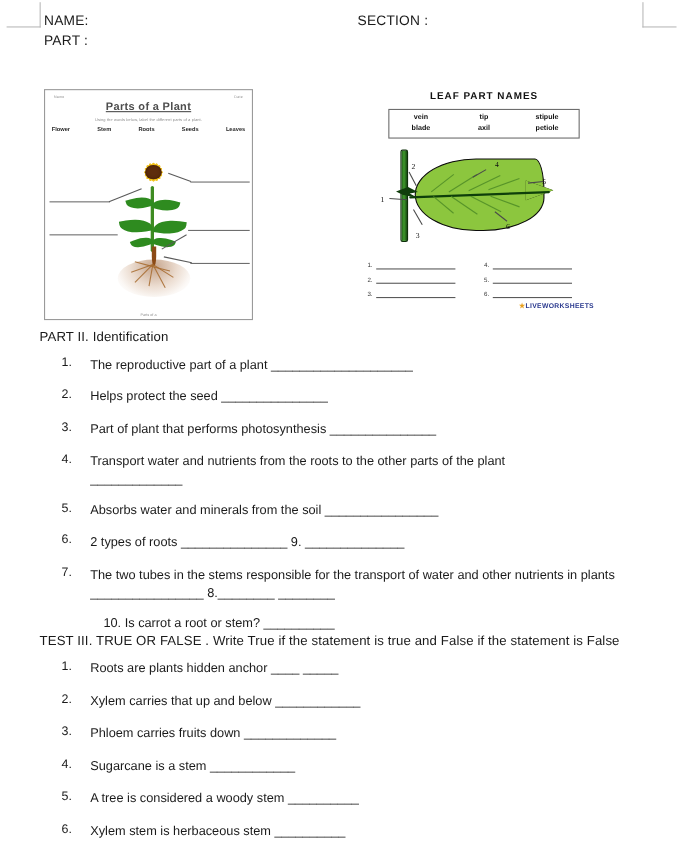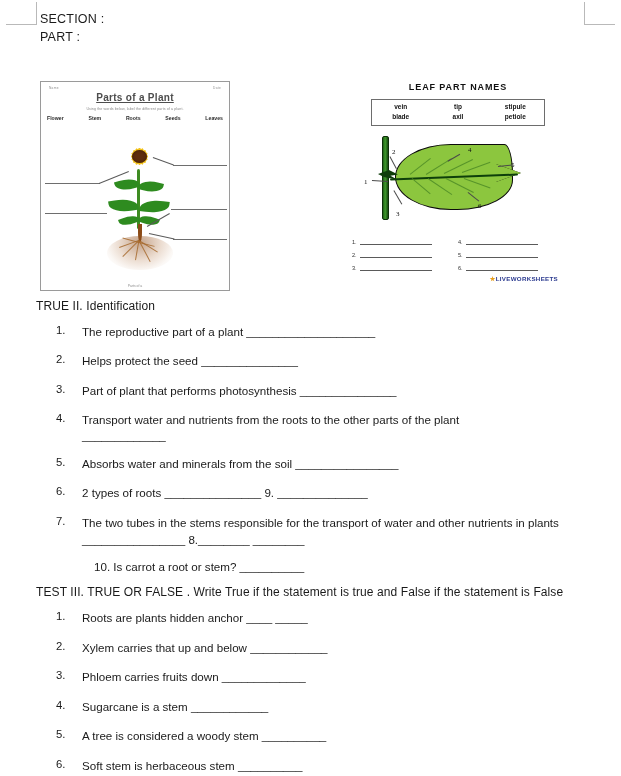--- a/index.html
+++ b/index.html
@@ -177,21 +177,21 @@
     position: absolute;
     left: 8px; top: 12px;
     width: 66px; height: 34px;
     border-radius: 50%;
     background: radial-gradient(ellipse at 50% 20%, rgba(150,90,45,.55) 0%, rgba(190,140,100,.30) 45%, rgba(215,180,150,.10) 72%, rgba(255,255,255,0) 85%);
   }
 
   
   .ws-leaf {
     position: absolute;
-    left: 348px;
+    left: 330px;
     top: 0px;
     width: 220px;
     height: 215px;
   }
   .leaf-title {
     text-align: center;
     font-size: 9px;
     font-weight: bold;
     letter-spacing: .9px;
     color: #111;
@@ -345,32 +345,33 @@
     line-height: 1.25;
   }
   .q-sub {
     padding-left: 46px;
     margin-top: 2px;
     margin-bottom: 15px;
     font-size: 11.6px;
   }
   .q-ten {
     padding-left: 58px;
-    margin-bottom: 14px;
+    margin-bottom: 4px;
     font-size: 11.6px;
   }
 </style>
 </head>
 <body>
 
 <div class="crop-mark crop-tl"></div>
 <div class="crop-mark crop-tr"></div>
 
 <div class="header">
   <div class="row">
+    <span class="hdr-name">NAME:</span>
     <span class="hdr-section">SECTION :</span>
   </div>
   <div class="hdr-date">PART :</div>
 </div>
 
 <div class="images-row">
 
   <div class="ws-plant">
     <div class="tiny-top">
       <span>Name</span>
@@ -521,21 +522,21 @@
       </div>
       <div class="lw-watermark">
         <span class="lw-mark">★</span><span>LIVEWORKSHEETS</span>
       </div>
     </div>
   </div>
 </div>
 
 <div class="sheet-body">
 
-  <div class="test-heading">TRUE II.  Identification</div>
+  <div class="test-heading">PART II.  Identification</div>
 
   <div class="q-list">
     <div class="q-item">
       <span class="q-num">1.</span>
       <span class="q-text">The reproductive part of a plant ____________________</span>
     </div>
     <div class="q-item">
       <span class="q-num">2.</span>
       <span class="q-text">Helps protect the seed _______________</span>
     </div>
@@ -582,17 +583,17 @@
     <div class="q-item">
       <span class="q-num">4.</span>
       <span class="q-text">Sugarcane is a stem ____________</span>
     </div>
     <div class="q-item">
       <span class="q-num">5.</span>
       <span class="q-text">A tree is considered a woody stem __________</span>
     </div>
     <div class="q-item">
       <span class="q-num">6.</span>
-      <span class="q-text">Soft stem is herbaceous stem __________</span>
+      <span class="q-text">Xylem stem is herbaceous stem __________</span>
     </div>
   </div>
 
 </div>
 
 </body></html>

